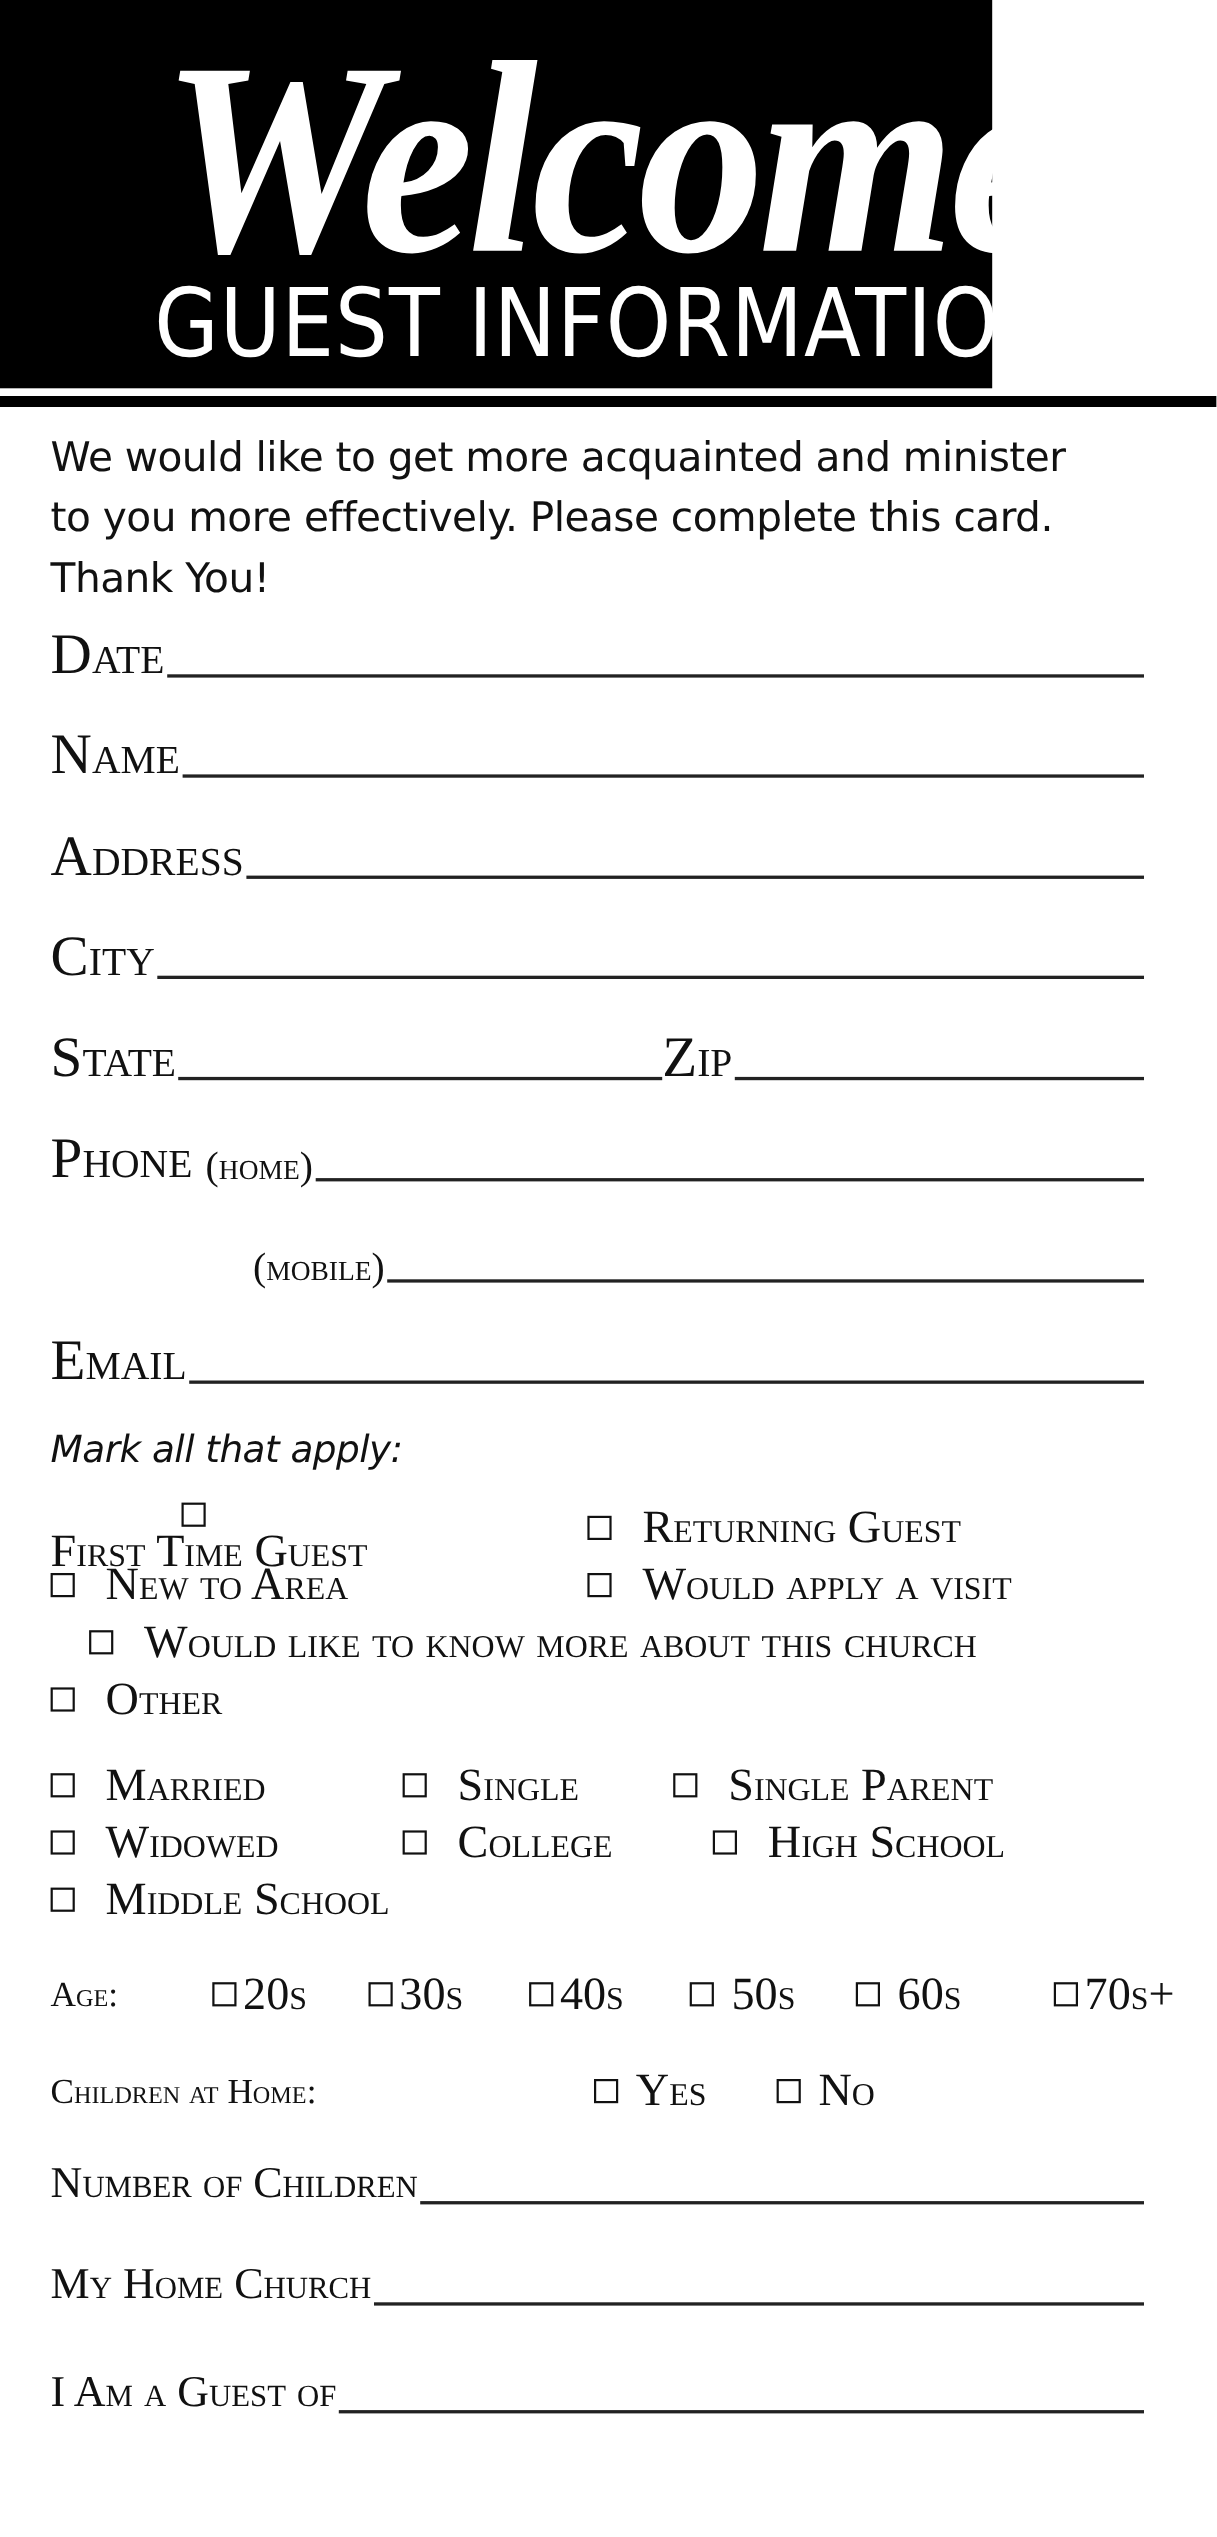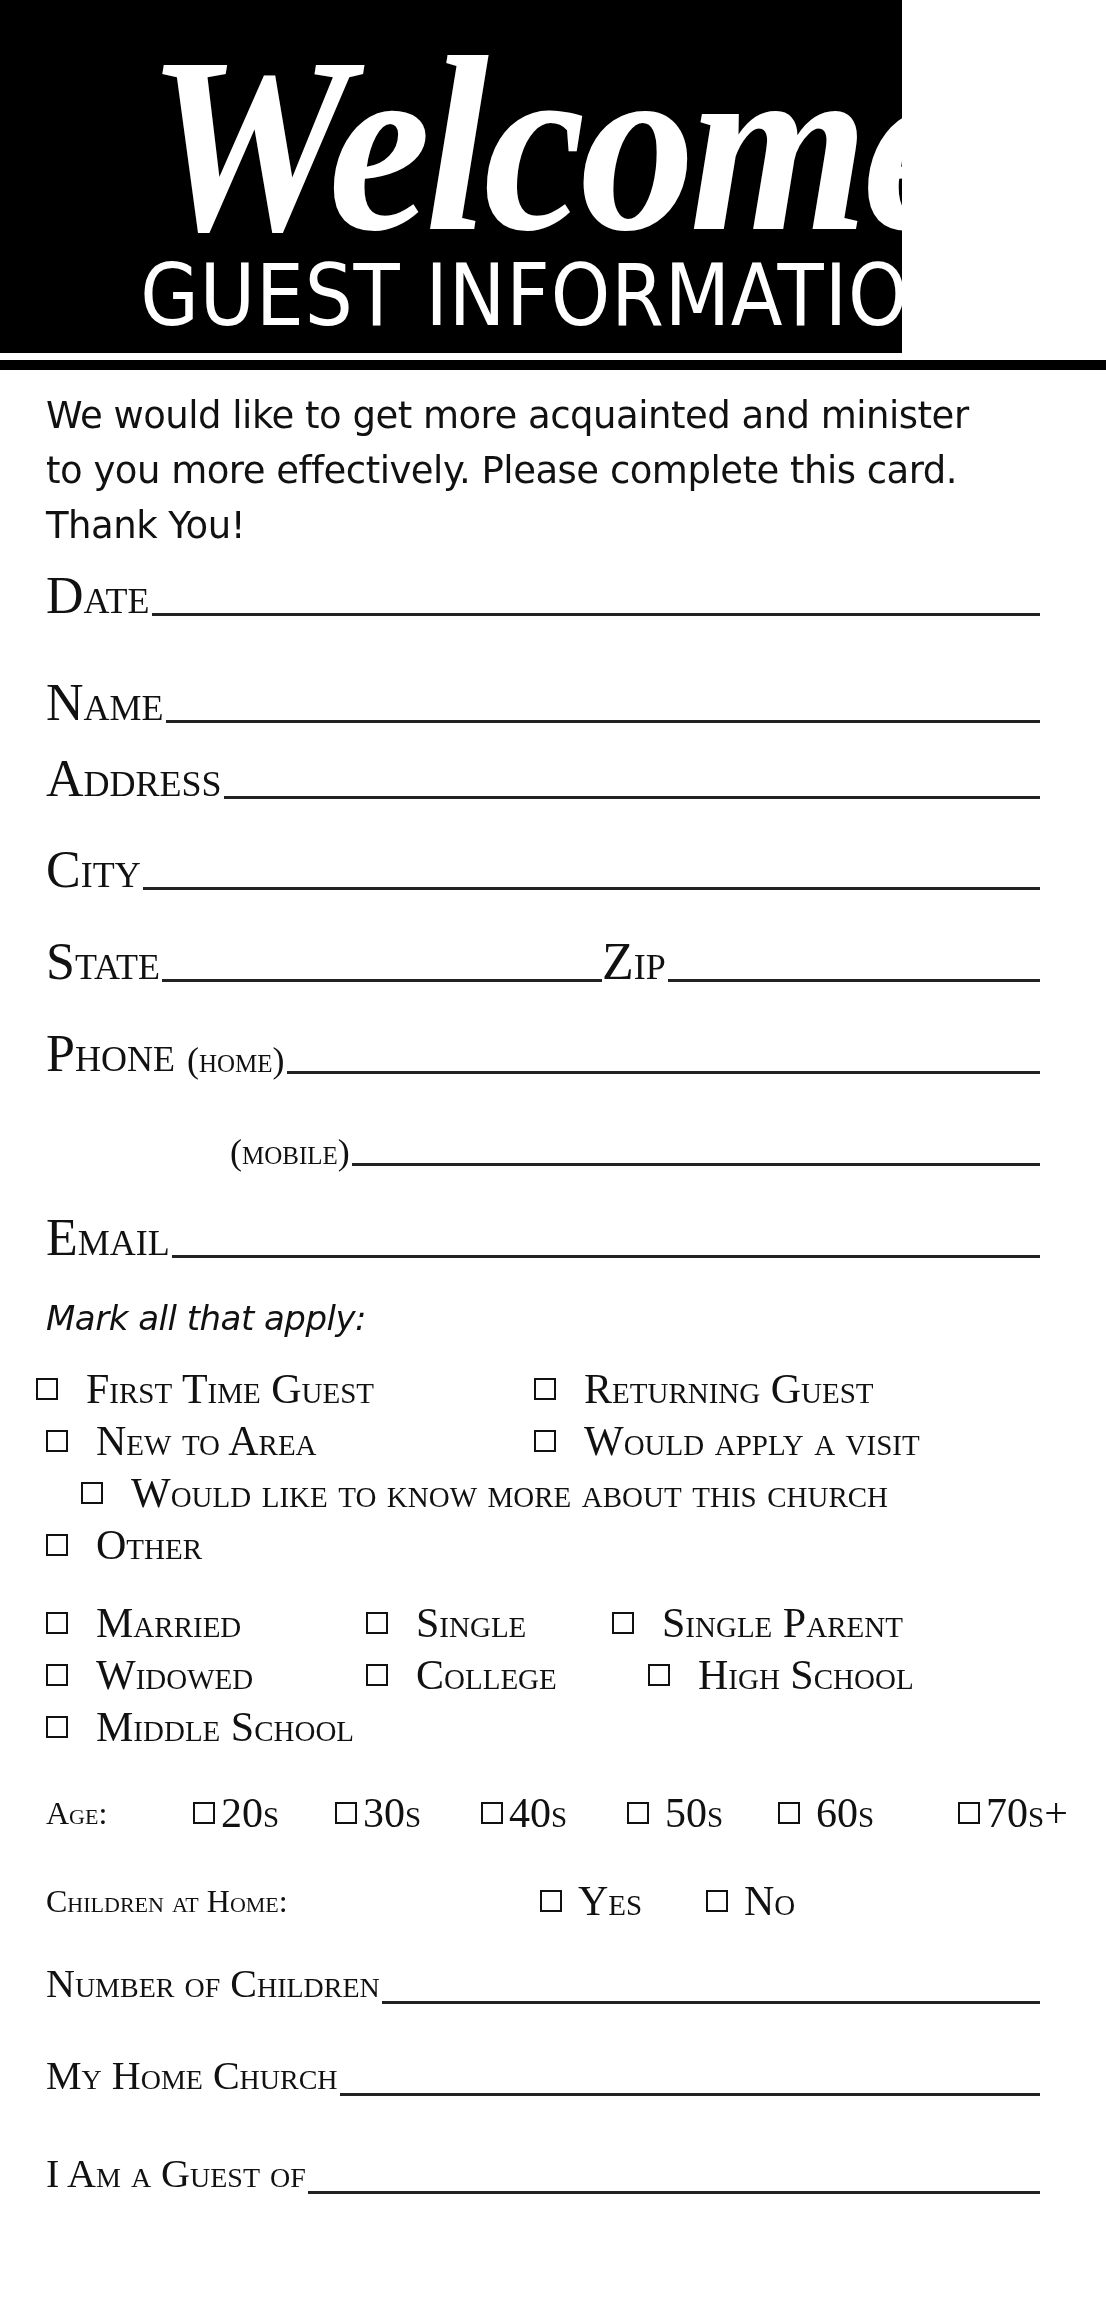--- a/index.html
+++ b/index.html
@@ -45,21 +45,21 @@
 <div class="intro">
   <div>We would like to get more acquainted and minister</div>
   <div>to you more effectively.  Please complete this card.</div>
   <div>Thank You!</div>
 </div>
 
 <div class="field sc" style="top:562px;">
   <span class="label">Date</span>
   <span class="line"></span>
 </div>
-<div class="field sc" style="top:653px;margin-top:16px;">
+<div class="field sc" style="top:653px;">
   <span class="label">Name</span>
   <span class="line"></span>
 </div>
 <div class="field sc" style="top:745px;">
   <span class="label">Address</span>
   <span class="line"></span>
 </div>
 <div class="field sc" style="top:836px;">
   <span class="label">City</span>
   <span class="line"></span>
@@ -79,21 +79,21 @@
   <span class="sub" style="margin-left:0;">(mobile)</span>
   <span class="line"></span>
 </div>
 <div class="field sc" style="top:1204px;">
   <span class="label">Email</span>
   <span class="line"></span>
 </div>
 
 <div class="mark">Mark all that apply:</div>
 
-<div class="opt sc" style="left:36px; top:1366px;">
+<div class="opt sc" style="left:46px; top:1366px;flex-direction:column;">
   <span class="box"></span>
   <span class="lbl">First Time Guest</span>
 </div>
 <div class="opt sc" style="left:534px; top:1366px;">
   <span class="box"></span>
   <span class="lbl">Returning Guest</span>
 </div>
 <div class="opt sc" style="left:46px; top:1418px;">
   <span class="box"></span>
   <span class="lbl">New to Area</span>

